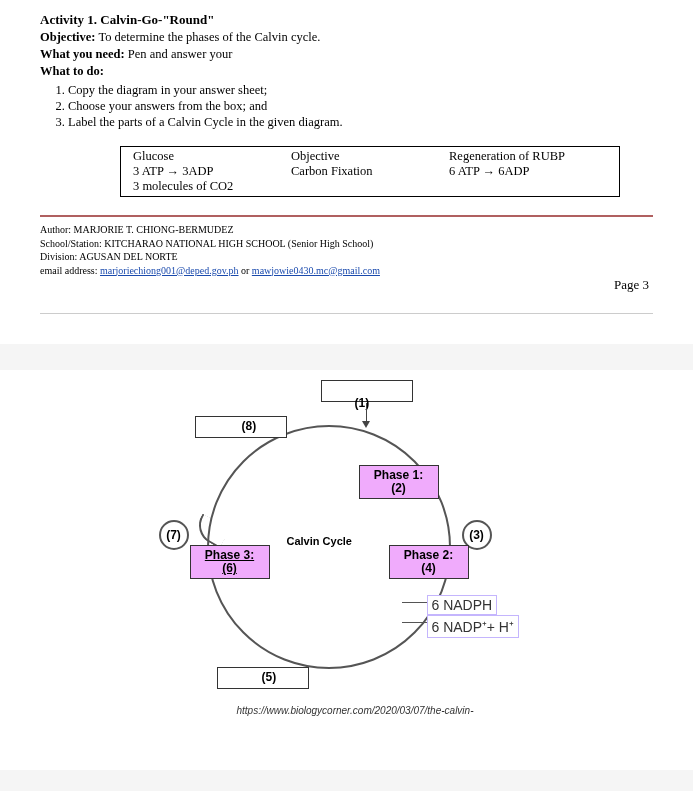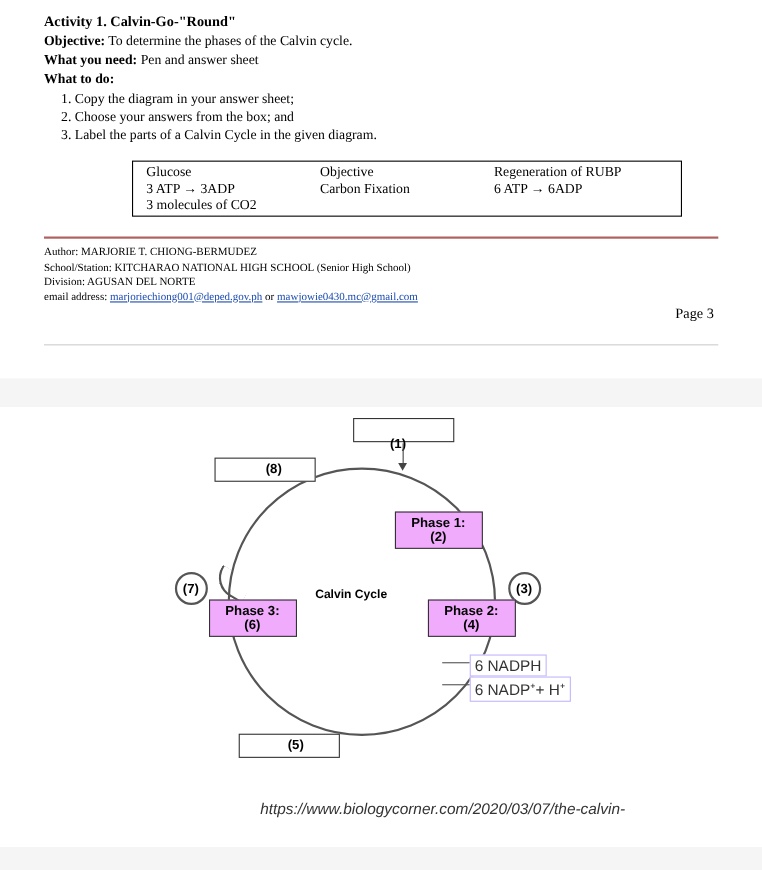--- a/index.html
+++ b/index.html
@@ -102,21 +102,21 @@
     width: 92px;
     height: 22px;
     box-sizing: border-box;
   }
   .box1 { left: 204px; top: 10px; width: 92px; height:22px;}
   .num1 { position:absolute; left: 238px; top: 26px;font-weight:bold;font-size:12px;}
   .box8 { left: 78px; top: 46px;}
   .num8 { position:absolute; left: 125px; top: 49px;font-weight:bold;font-size:12px;}
   .boxp1 { left: 242px; top: 95px; width: 80px;}
   .boxp2 { left: 272px; top: 175px; width: 80px;}
-  .boxp3 { left: 73px; top: 175px; width: 80px;}
+  .boxp3 { left: 73px; top: 175px; width: 80px; text-decoration: underline;}
   .box5 { left: 100px; top: 297px;}
   .num5 { position:absolute; left: 145px; top: 300px;font-weight:bold;font-size:12px;}
   .outtxt {
     position: absolute;
     border: 1px solid #c4b5fd;
     font-size: 14px;
     padding: 1px 4px;
     background: #fff;
     color:#333;
   }
@@ -126,25 +126,24 @@
     position: absolute;
     border-top: 1px solid #555;
     width: 30px;
   }
   .a1 { left: 285px; top: 232px;}
   .a2 { left: 285px; top: 252px;}
   .cite {
     position: absolute;
     left: 120px;
     top: 335px;
-    font-size: 14px;
+    font-size: 10px;
     font-style: italic;
     color: #333;
     font-family: Arial, sans-serif;
-    margin-top: 22px;
   }
   .vline {
     position: absolute;
     left:249px; top:33px;
     width:0; height:22px;
     border-left:1.5px solid #444;
   }
   .arrowhead {
     position:absolute;
     left:245px; top:51px;
@@ -169,21 +168,21 @@
 
 <div class="page">
   <div class="top-section">
     <div class="act-title">Activity 1. Calvin-Go-"Round"</div>
     <div class="objective-line">
       <b>Objective:</b>
       <span>To determine the phases of the Calvin cycle.</span>
     </div>
     <div class="need-line">
       <b>What you need:</b>
-      <span>Pen and answer sheet</span>
+      <span>Pen and answer your</span>
     </div>
     <div class="todo-line"><b>What to do:</b></div>
     <ol class="steps">
       <li>Copy the diagram in your answer sheet;</li>
       <li>Choose your answers from the box; and</li>
       <li>Label the parts of a Calvin Cycle in the given diagram.</li>
     </ol>
 
     <div class="answer-box">
       <div class="ab-col">

